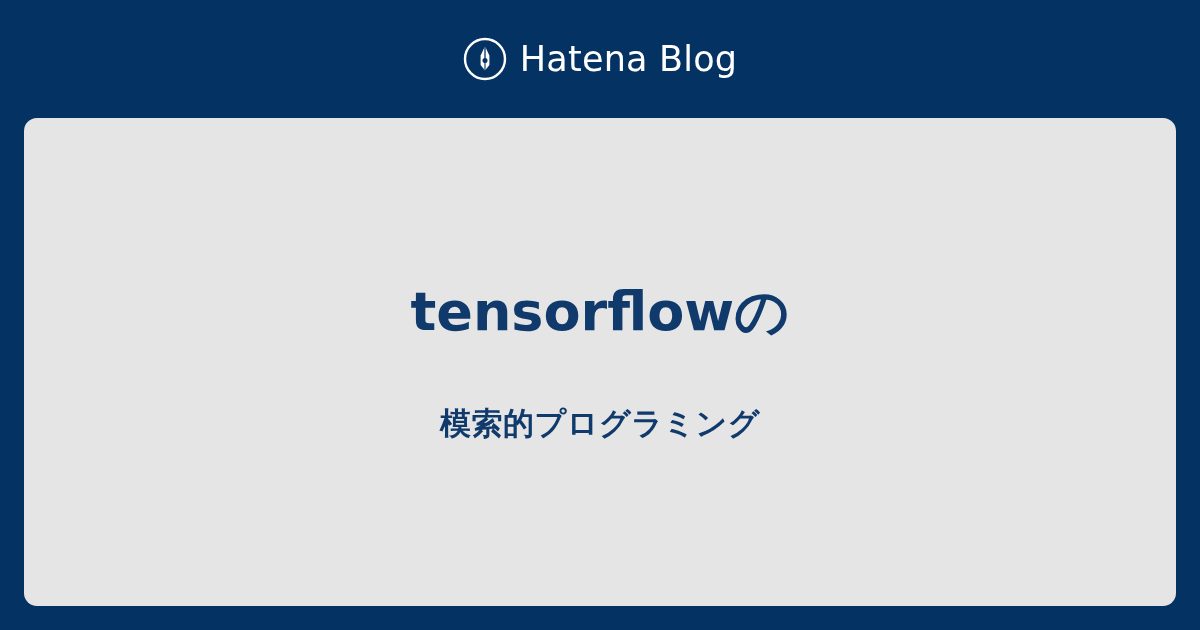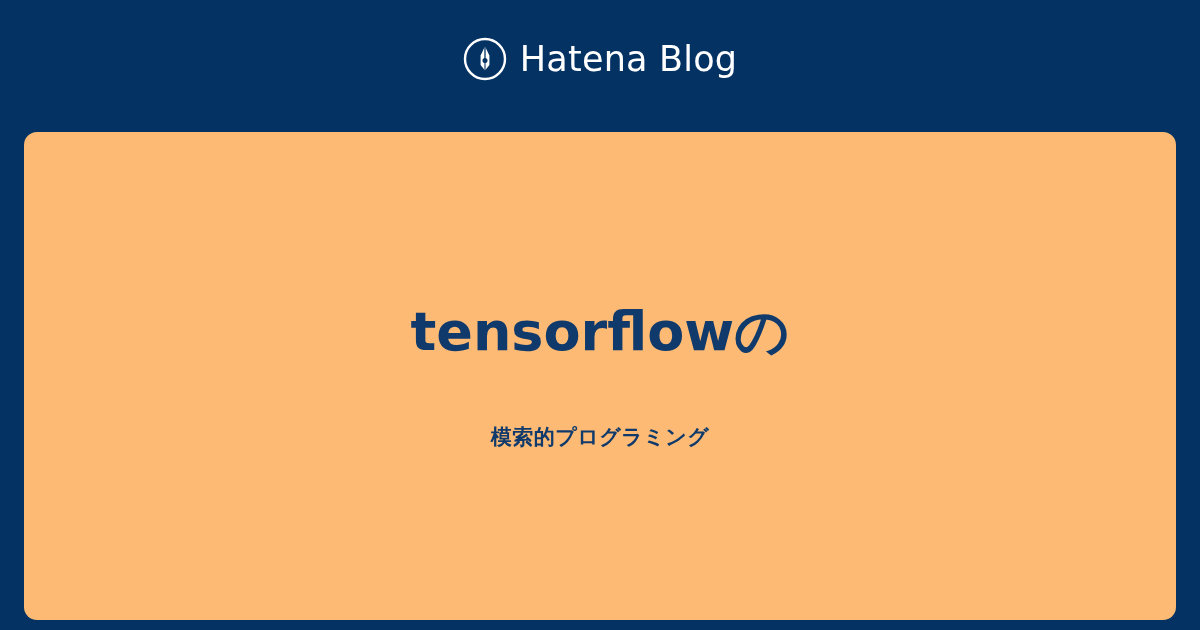--- a/index.html
+++ b/index.html
@@ -49,24 +49,24 @@
     letter-spacing: 0.2px;
     line-height: 1;
     white-space: nowrap;
     font-family: "DejaVu Sans", "Liberation Sans", sans-serif;
   }
 
   
   .content-card {
     position: absolute;
     left: 24px;
-    top: 132px;
+    top: 118px;
     width: 1152px;
     height: 488px;
-    background: #fdba74;
+    background: #e5e5e5;
     border-radius: 13px;
     box-sizing: border-box;
     display: flex;
     flex-direction: column;
     align-items: center;
     justify-content: center;
   }
 
   .entry-title {
     width: 1000px;
@@ -85,21 +85,21 @@
   .entry-title .title-line {
     display: block;
   }
 
   .blog-subtitle {
     margin: 0;
     padding: 0;
     margin-top: 62px;
     text-align: center;
     color: #0f3a6b;
-    font-size: 21px;
+    font-size: 31px;
     font-weight: bold;
     line-height: 1.2;
     letter-spacing: 0.5px;
     white-space: nowrap;
     font-family: "DejaVu Sans", "Liberation Sans", sans-serif;
   }
 </style>
 </head>
 <body>
 

